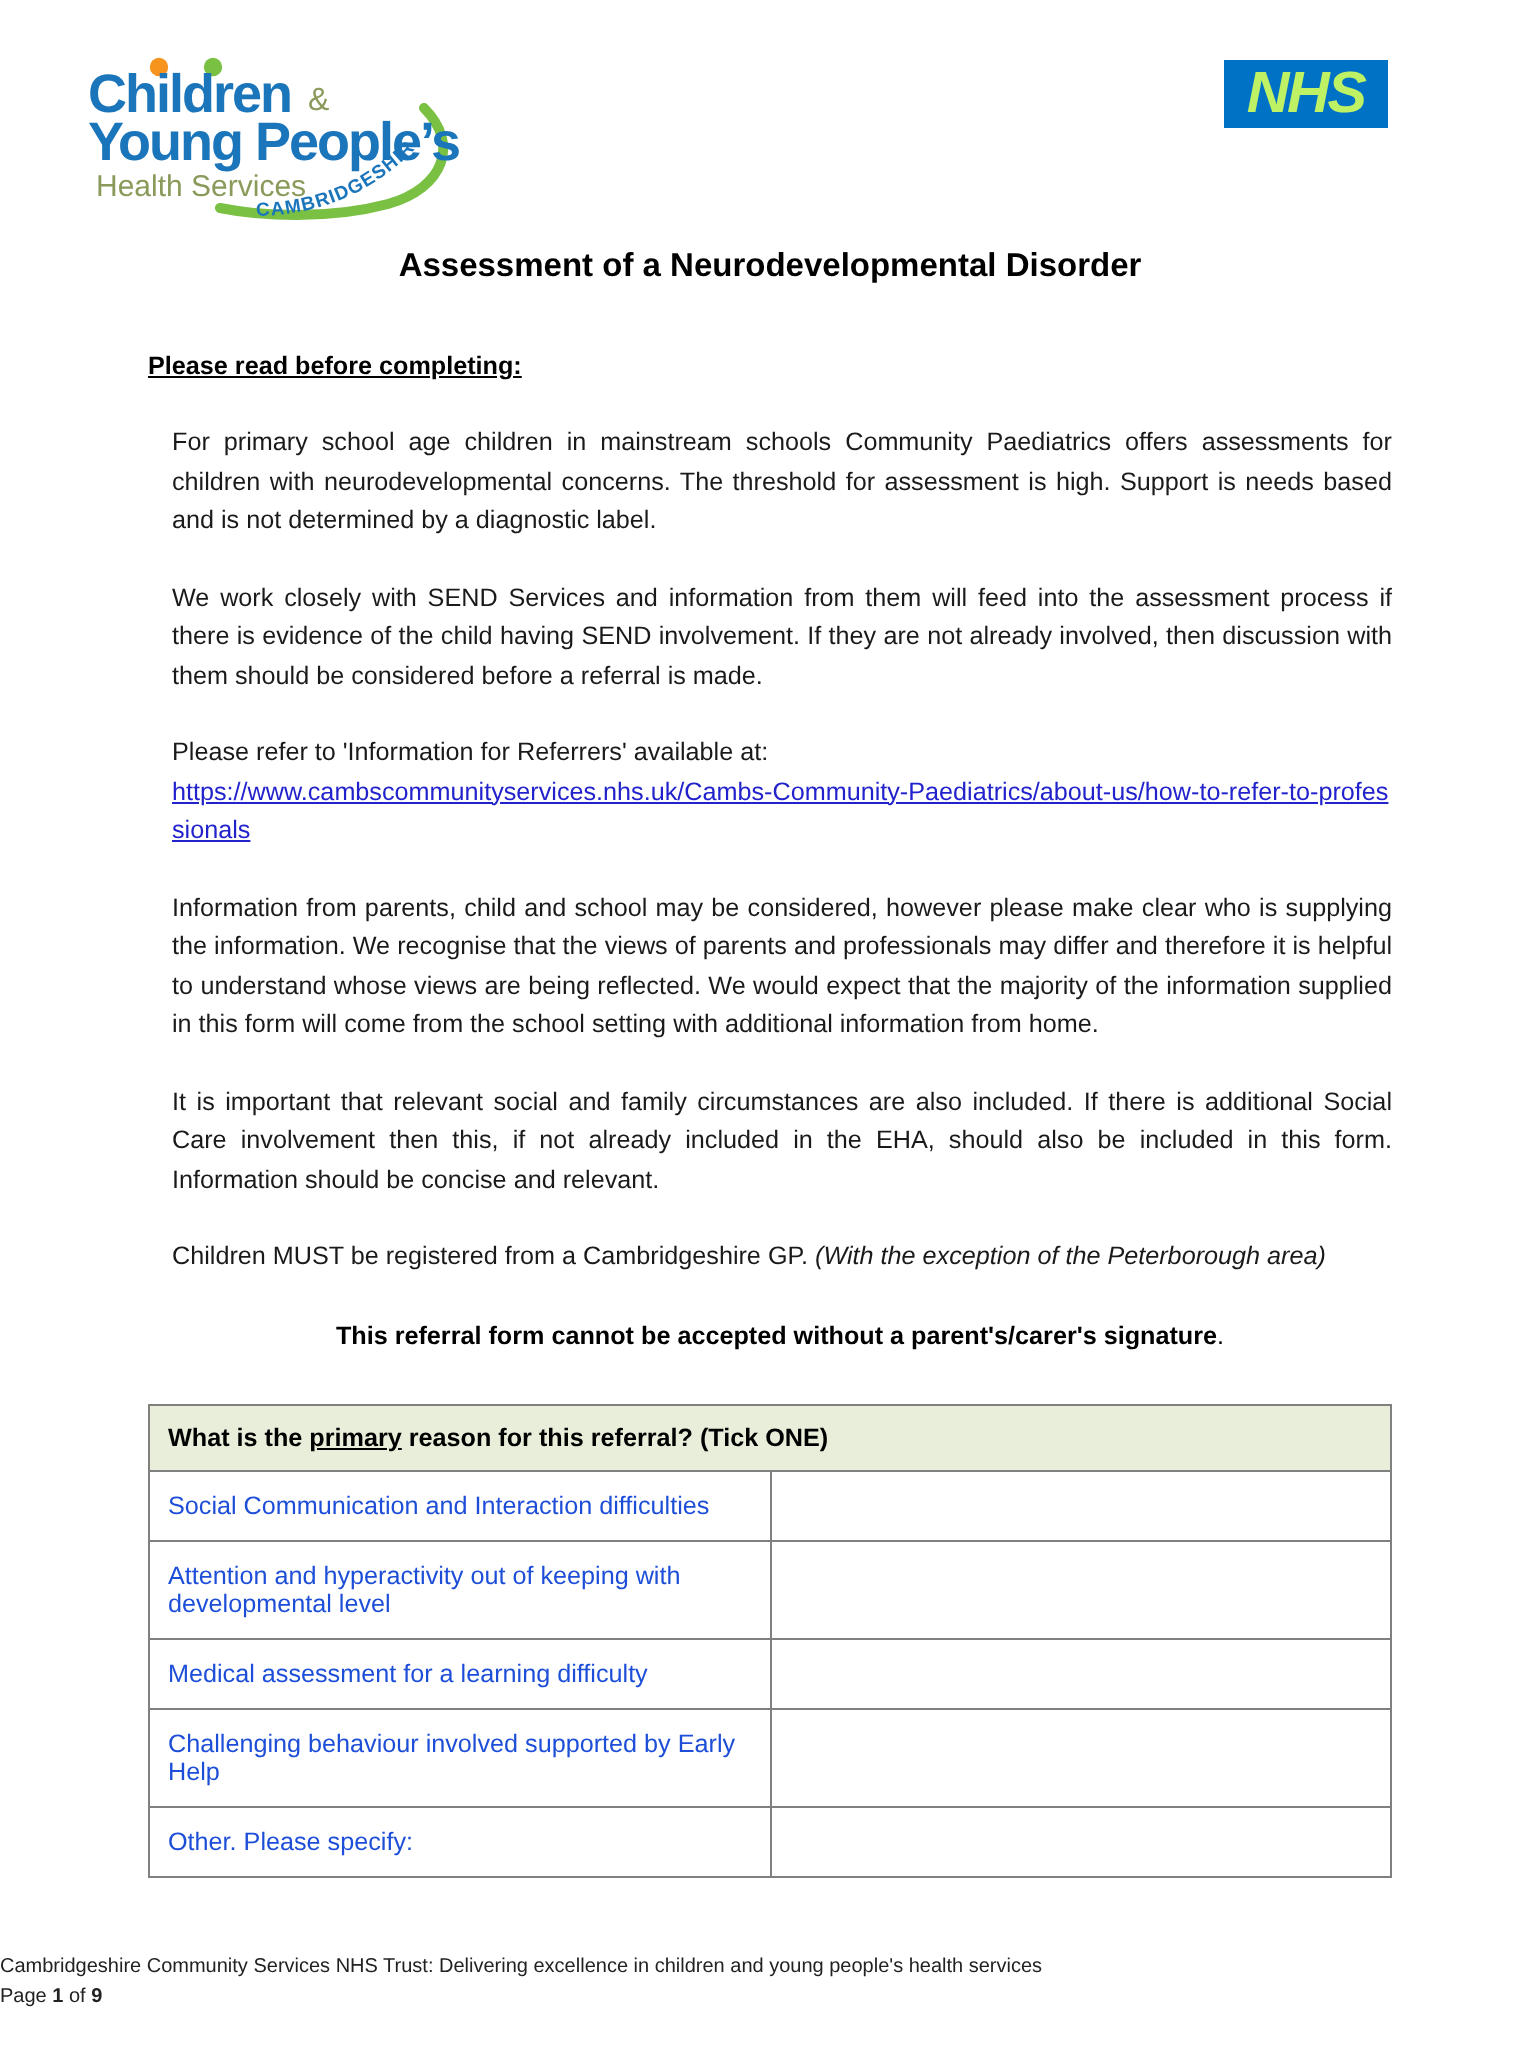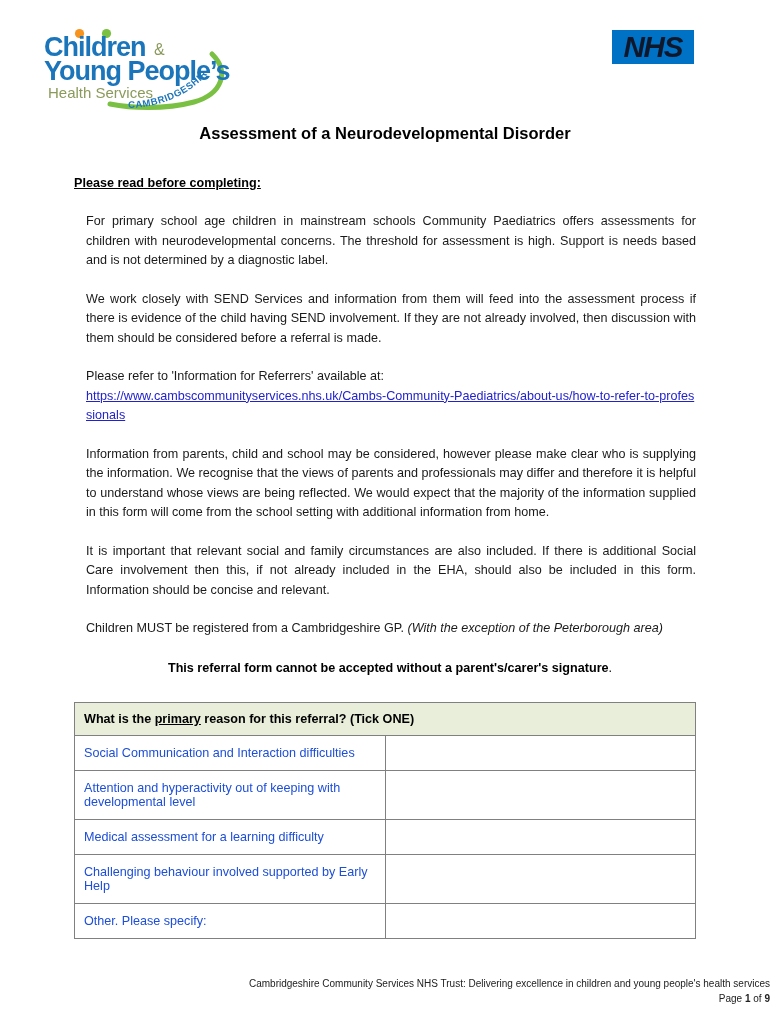--- a/index.html
+++ b/index.html
@@ -44,21 +44,21 @@
     left: 612px;
     top: 30px;
     width: 82px;
     height: 34px;
     background: #0072c6;
     display: flex;
     align-items: center;
     justify-content: center;
   }
   .logo-nhs-text {
-    color: #0f172a;
+    color: #bef264;
     font-family: "Liberation Sans", sans-serif;
     font-weight: bold;
     font-style: italic;
     font-size: 29px;
     letter-spacing: -1.2px;
     line-height: 1;
     transform: scaleX(1.02);
   }
 
   
@@ -137,21 +137,21 @@
   .reason-table td.tickcell {
     width: 62px;
   }
 
   
   .footer {
     position: absolute;
     left: 0;
     right: 0;
     bottom: 18px;
-    text-align: right;
+    text-align: left;
     font-size: 10px;
     line-height: 15px;
     color: #222;
   }
   .footer .line1 { display: block; }
   .footer .line2 { display: block; }
 </style>
 </head>
 <body>
 

